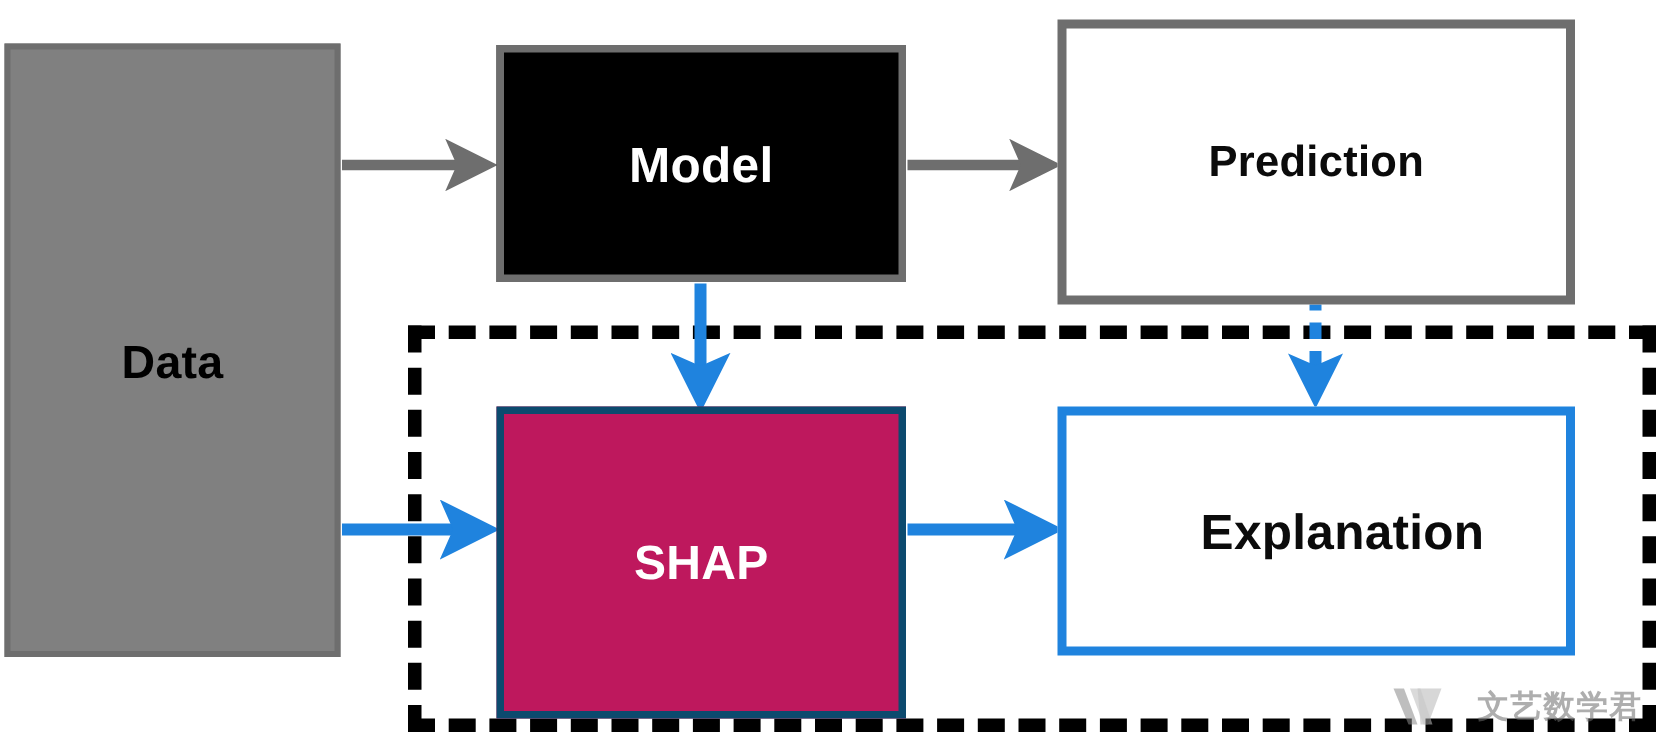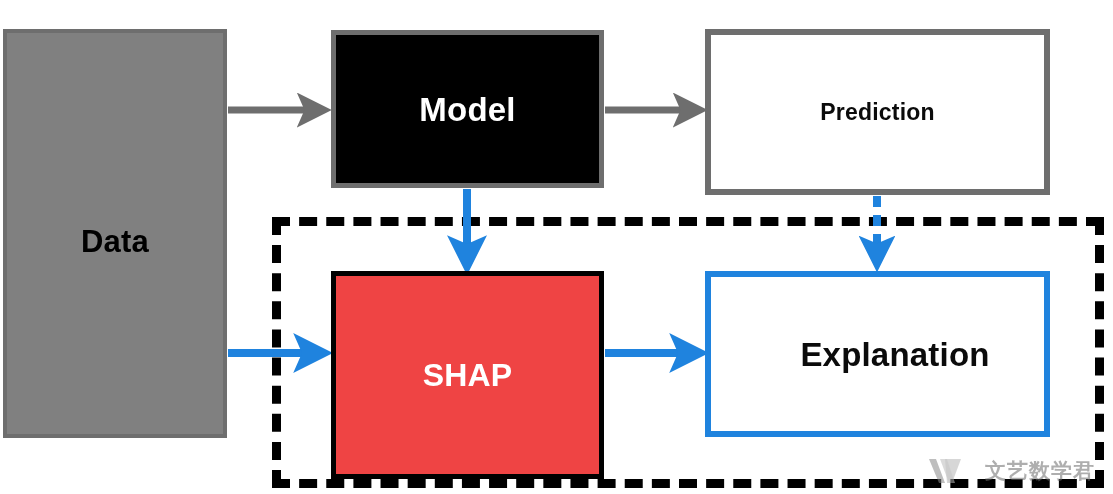--- a/index.html
+++ b/index.html
@@ -75,37 +75,37 @@
     background: #000000;
     border: 5px solid #6e6e6e;
     color: #ffffff;
     font-size: 33px;
     text-align: right;
   }
 
   
   #node-prediction {
     left: 705px;
-    top: 29px;
+    top: 13px;
     width: 345px;
-    height: 166px;
+    height: 190px;
     background: #ffffff;
     border: 6px solid #6e6e6e;
     color: #0b0b0b;
-    font-size: 23px;
+    font-size: 29px;
   }
 
   
   #node-shap {
     left: 331px;
     top: 271px;
     width: 273px;
     height: 208px;
-    background: #ef4444;
-    border: 5px solid #000000;
+    background: #be185d;
+    border: 5px solid #0c4a6e;
     color: #ffffff;
     font-size: 32px;
   }
 
   
   #node-explanation {
     left: 705px;
     top: 271px;
     width: 345px;
     height: 166px;

